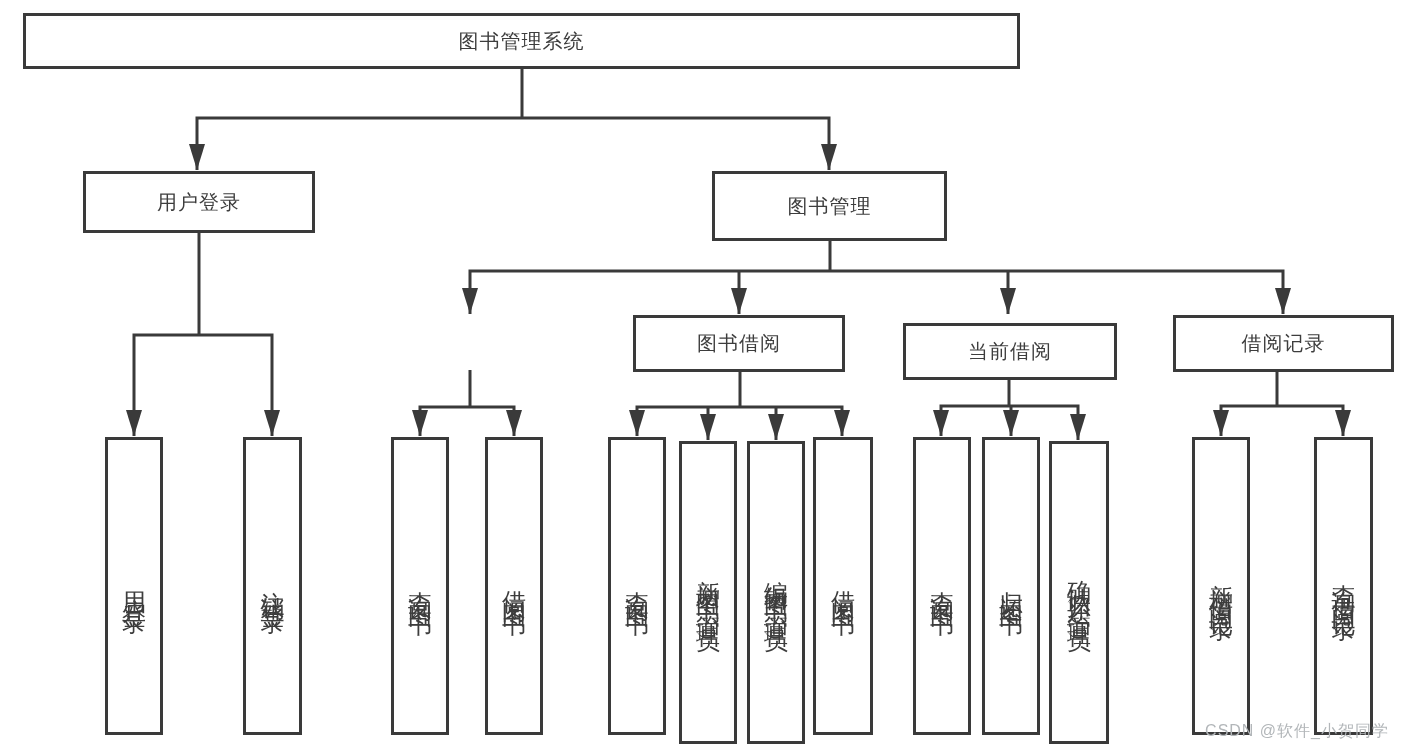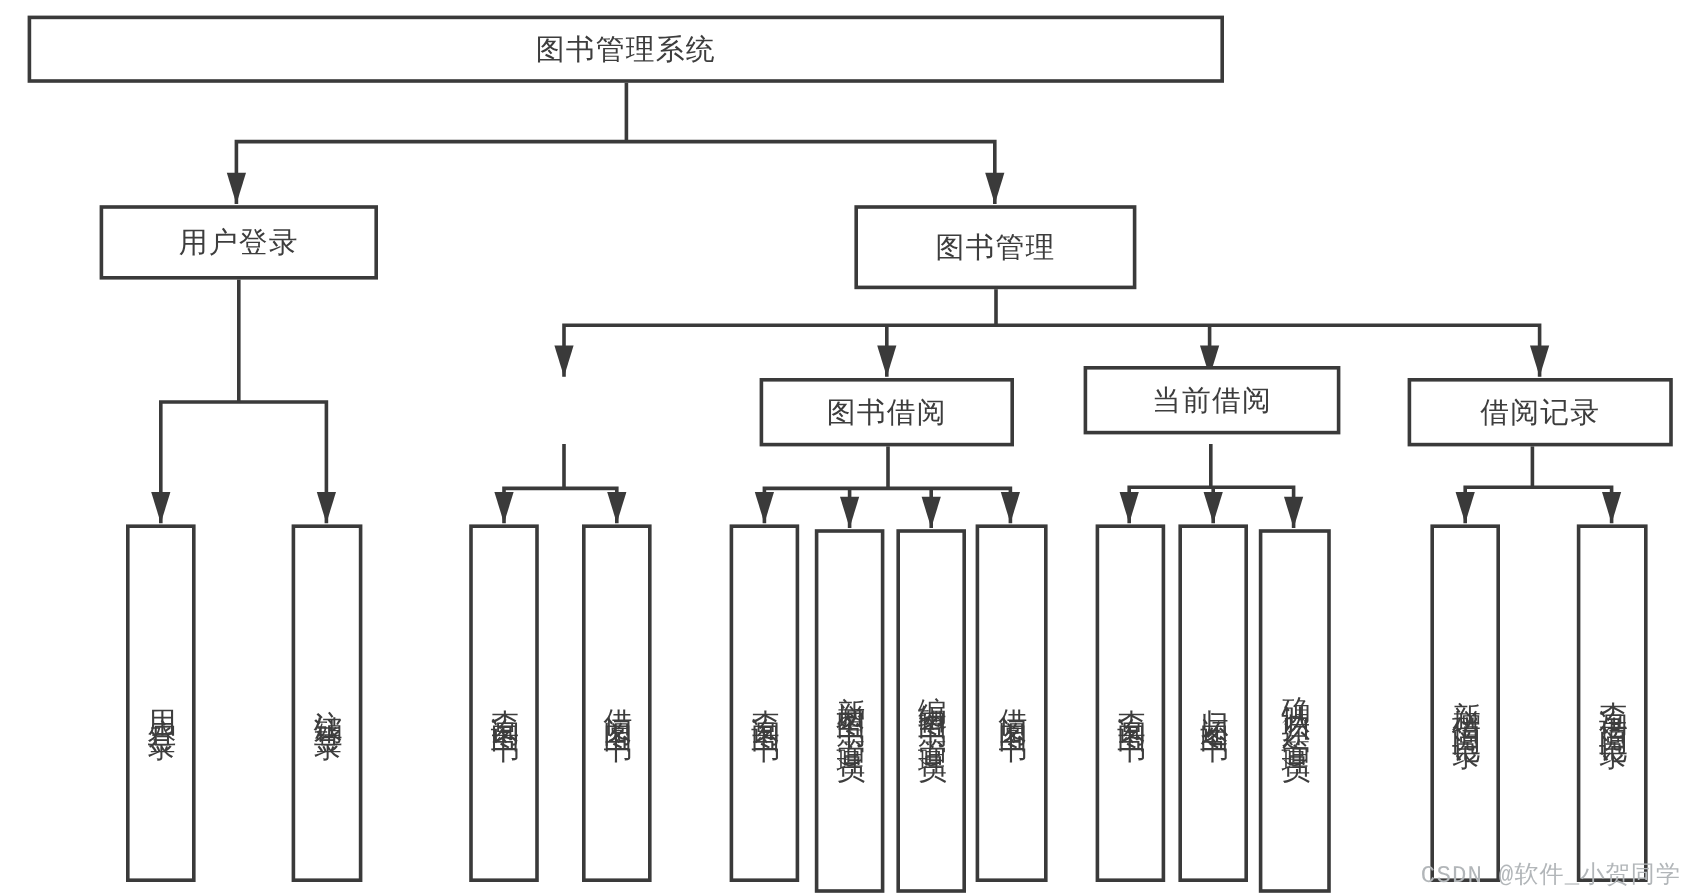--- a/index.html
+++ b/index.html
@@ -16,31 +16,30 @@
   }
   svg.connectors{position:absolute;left:0;top:0;z-index:1;}
   path.wire{fill:none;stroke:var(--line);stroke-width:3;}
   .arrow{fill:var(--line);}
   .hbox,.vbox{
     position:absolute;box-sizing:border-box;
     border:3px solid var(--line);background:#fff;
     display:flex;align-items:center;justify-content:center;
     color:var(--text);z-index:2;
   }
-  .hbox{font-size:24px;letter-spacing:1px;white-space:nowrap;}
+  .hbox{font-size:20px;letter-spacing:1px;white-space:nowrap;}
   .vbox .vtext{
     writing-mode:vertical-rl;text-orientation:mixed;
     font-size:24px;letter-spacing:7px;line-height:1;
     color:var(--text);
   }
   .watermark{
-    position:absolute;right:4px;bottom:5px;z-index:5;
-    font-size:20px;color:var(--watermark);letter-spacing:1px;
+    position:absolute;right:16px;bottom:5px;z-index:5;
+    font-size:16px;color:var(--watermark);letter-spacing:1px;
     white-space:nowrap;
-    font-family:Liberation Mono, monospace;
   }
 </style>
 </head>
 <body>
 
 <div class="stage">
 
   <svg class="connectors" width="1405" height="747" viewBox="0 0 1405 747">
     <path class="wire" d="
       M522 67 V118
@@ -82,21 +81,21 @@
       <polygon points="1221,436 1213,410 1229,410" class="arrow"></polygon>
       <polygon points="1343,436 1335,410 1351,410" class="arrow"></polygon>
     </svg>
 
   <div class="hbox" style="left:23px;top:13px;width:997px;height:56px">图书管理系统</div>
 
   <div class="hbox" style="left:83px;top:171px;width:232px;height:62px">用户登录</div>
   <div class="hbox" style="left:712px;top:171px;width:235px;height:70px">图书管理</div>
 
   <div class="hbox" style="left:633px;top:315px;width:212px;height:57px">图书借阅</div>
-  <div class="hbox" style="left:903px;top:305px;width:214px;height:57px">当前借阅</div>
+  <div class="hbox" style="left:903px;top:323px;width:214px;height:57px">当前借阅</div>
   <div class="hbox" style="left:1173px;top:315px;width:221px;height:57px">借阅记录</div>
 
   <div class="vbox" style="left:105px;top:437px;width:58px;height:298px">
     <span class="vtext">用户登录</span>
   </div>
   <div class="vbox" style="left:243px;top:437px;width:59px;height:298px">
     <span class="vtext">注销登录</span>
   </div>
 
   <div class="vbox" style="left:391px;top:437px;width:58px;height:298px">

